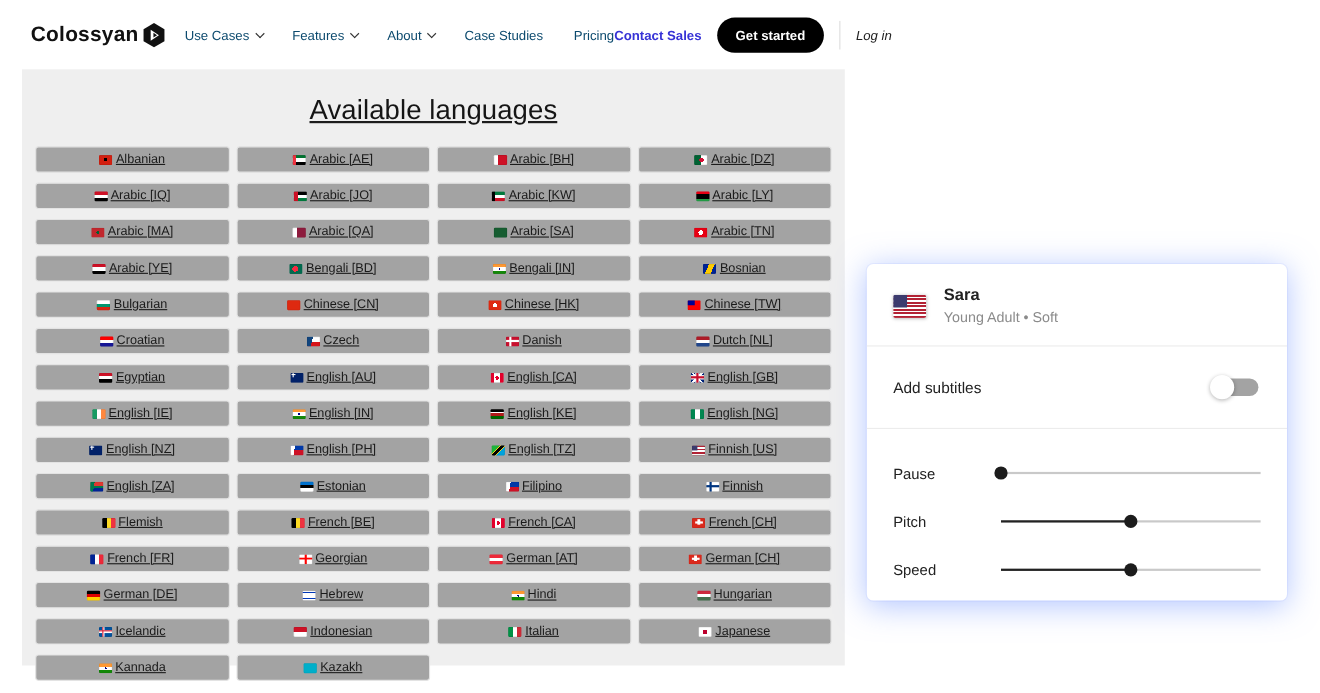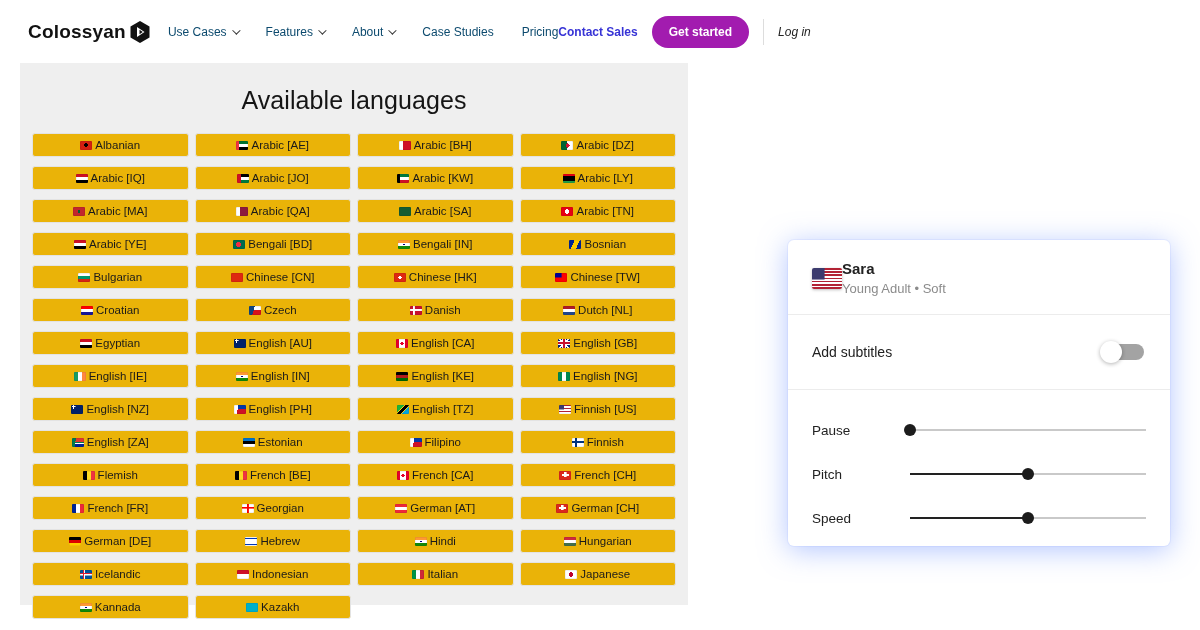--- a/index.html
+++ b/index.html
@@ -8,34 +8,34 @@
   
   .header { position:absolute; left:0; top:0; width:768px; height:63px; background:#fff; display:flex; align-items:center; padding:0 20px 0 28px; }
   .logo { display:flex; align-items:center; gap:2px; cursor:pointer; }
   .logo-text { font-size:19px; font-weight:600; letter-spacing:.2px; color:#111; }
   .logo-icon { width:24px; height:24px; display:block; }
   .nav { display:flex; align-items:center; gap:28px; margin-left:16px; }
   .nav-item { display:flex; align-items:center; gap:5px; font-size:12px; color:#0c4a6e; cursor:pointer; white-space:nowrap; }
   .caret { width:6px; height:6px; border-right:1.4px solid #333; border-bottom:1.4px solid #333; transform:rotate(45deg) translateY(-2px); display:inline-block; }
   .header-right { margin-left:auto; display:flex; align-items:center; gap:14px; }
   .contact-link { font-size:12px; font-weight:600; color:#3733d6; cursor:pointer; white-space:nowrap; }
-  .cta-btn { background:#a21caf; color:#fff; font-size:12px; font-weight:600; border:none; border-radius:16px; padding:9px 17px; cursor:pointer; white-space:nowrap; }
+  .cta-btn { background:#000000; color:#fff; font-size:12px; font-weight:600; border:none; border-radius:16px; padding:9px 17px; cursor:pointer; white-space:nowrap; }
   .vdivider { width:1px; height:26px; background:#ddd; }
   .login-link { font-size:12px; color:#222; cursor:pointer; white-space:nowrap;font-style:italic; }
 
   
-  .panel { position:absolute; left:20px; top:63px; width:668px; height:542px; background:#efefef; }
+  .panel { position:absolute; left:20px; top:63px; width:748px; height:542px; background:#efefef;text-decoration:underline; }
   .panel-title { text-align:center; font-size:25px; font-weight:400; color:#151515; margin:23px 0 18px; letter-spacing:.1px; }
   .lang-grid { display:grid; grid-template-columns:repeat(4,1fr); column-gap:6px; row-gap:9px; padding:0 12px; }
-  .lang-btn { height:24px; background:#eab308; border:1px solid #e3e3e3; border-radius:3px; display:flex; align-items:center; justify-content:center; gap:3px; font-size:11.5px; color:#1a1a1a; cursor:pointer; font-family:"Liberation Sans", sans-serif; }
+  .lang-btn { height:24px; background:#a3a3a3; border:1px solid #e3e3e3; border-radius:3px; display:flex; align-items:center; justify-content:center; gap:3px; font-size:11.5px; color:#1a1a1a; cursor:pointer; font-family:"Liberation Sans", sans-serif; }
   .flag { width:12px; height:9px; flex:0 0 12px; border-radius:1px; box-shadow:0 0 0 .5px rgba(0,0,0,.12) inset; }
 
   
   .card { position:absolute; left:788px; top:240px; width:382px; height:306px; background:#fff; border-radius:6px; box-shadow:0 4px 28px rgba(104,141,255,.5), 0 0 0 1px #f2f4ff; z-index:5; }
-  .card-header { display:flex; align-items:center; padding:20px 24px 18px; cursor:pointer; }
+  .card-header { display:flex; align-items:center; gap:16px; padding:20px 24px 18px; cursor:pointer; }
   .card-flag { width:30px; height:21px; border-radius:2px; box-shadow:0 1px 3px rgba(0,0,0,.25); }
   .voice-name { font-size:15px; font-weight:600; color:#222; }
   .voice-traits { font-size:13px; color:#8b8b8b; margin-top:4px; }
   .card-divider { height:1px; background:#ececec; }
   .subtitle-row { display:flex; align-items:center; justify-content:space-between; padding:26px 24px; }
   .subtitle-label { font-size:14px; color:#222; }
   .toggle { position:relative; width:46px; height:22px; cursor:pointer; }
   .toggle-track { position:absolute; right:2px; top:3px; width:34px; height:16px; background:#a3a3a3; border-radius:8px; }
   .toggle-knob { position:absolute; left:0; top:0; width:22px; height:22px; background:#fff; border-radius:50%; box-shadow:0 1px 4px rgba(0,0,0,.3); }
   .sliders { padding:18px 24px 10px; }

